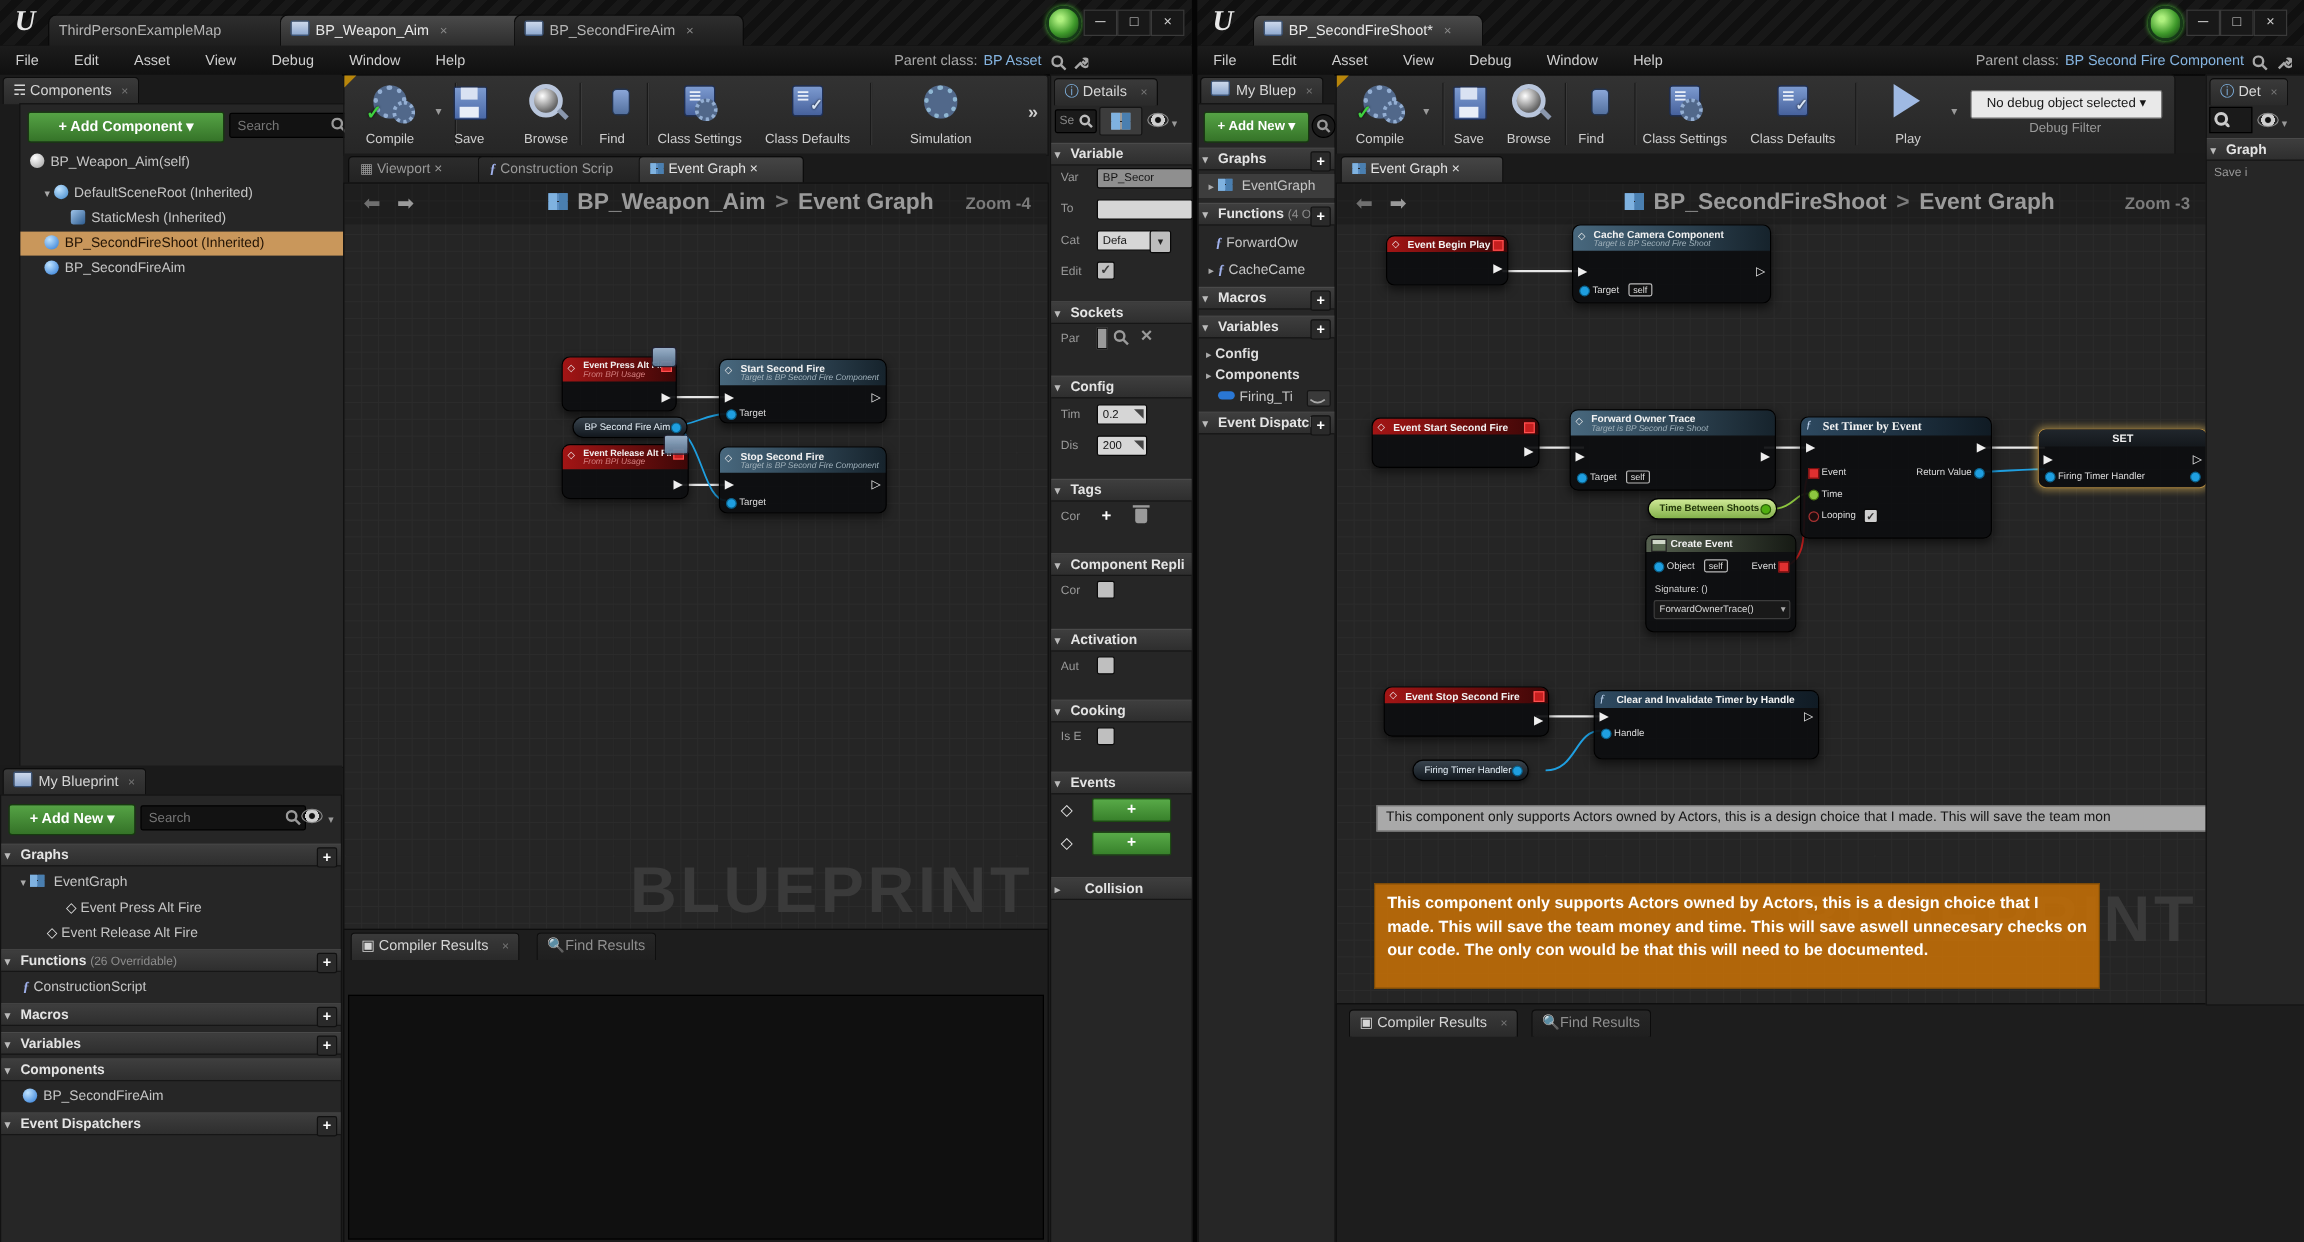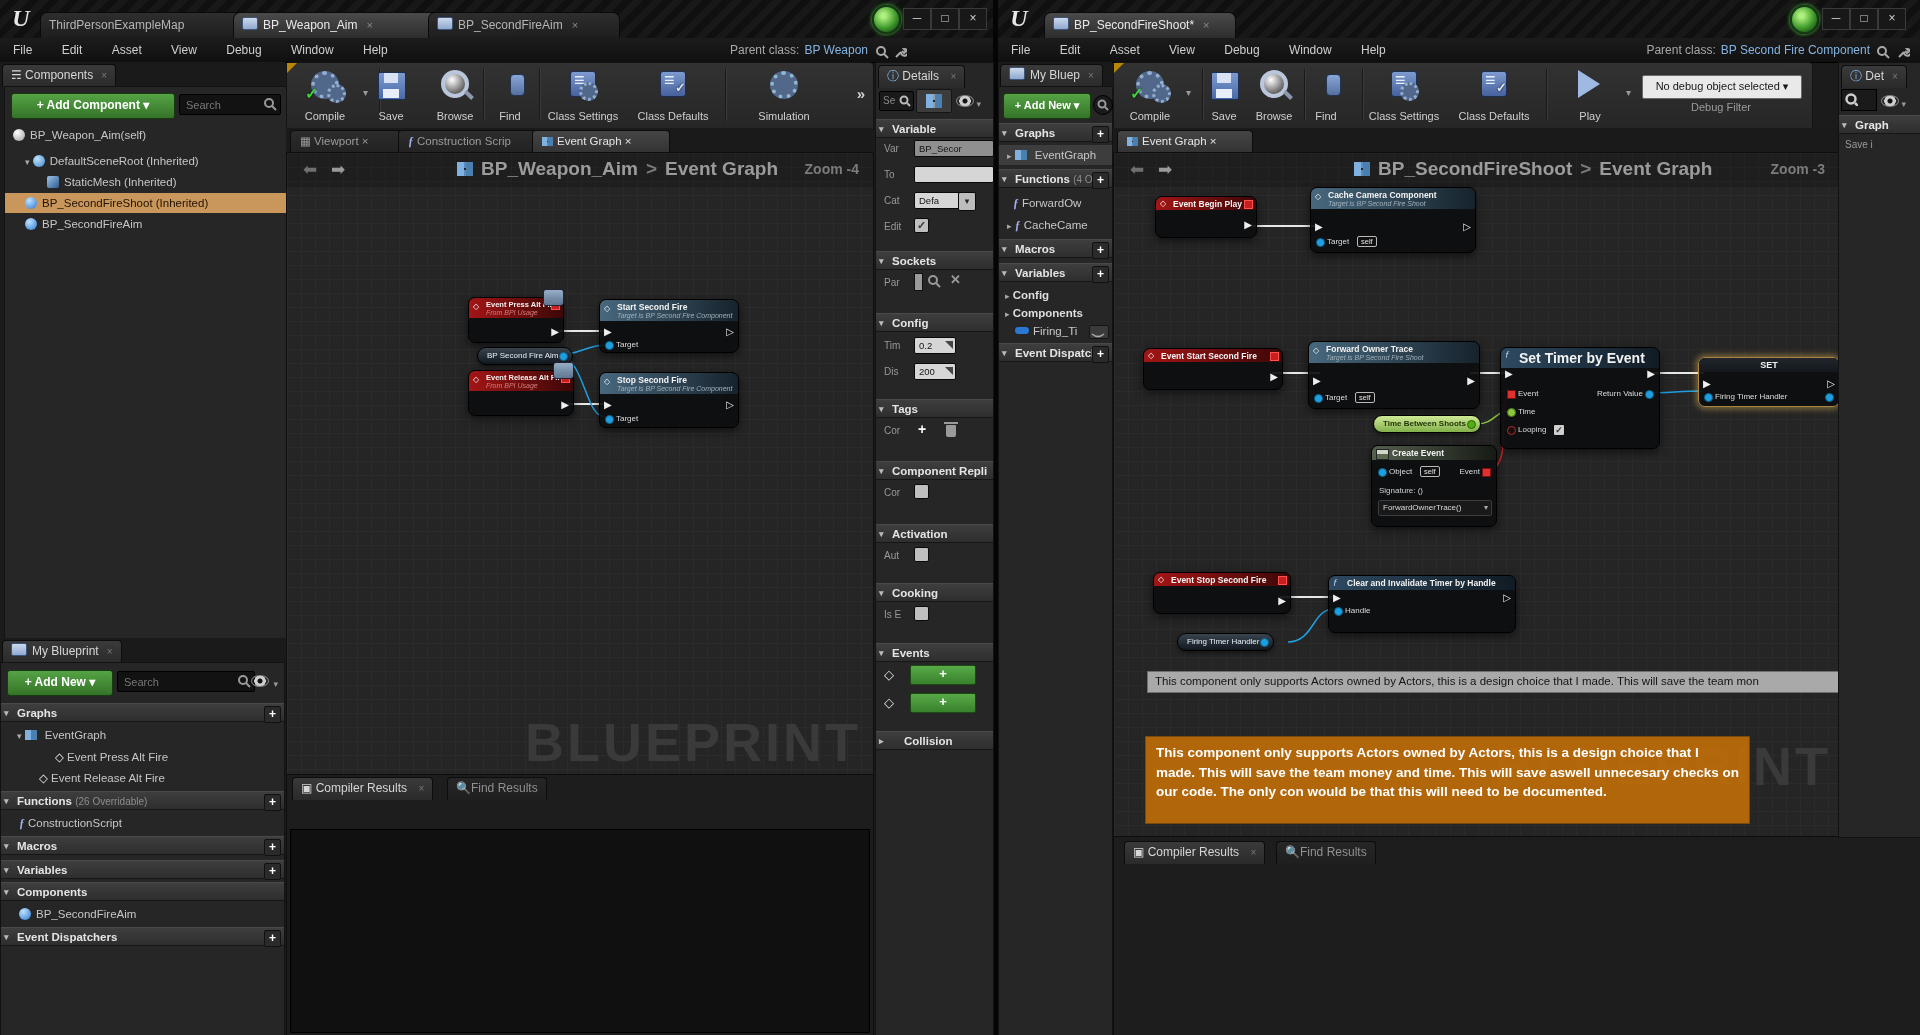--- a/index.html
+++ b/index.html
@@ -133,35 +133,35 @@
     <div class="wbtn" style="left:959px;">×</div>
   </div>
   <div class="mb">
     <span class="mi">File</span>
     <span class="mi">Edit</span>
     <span class="mi">Asset</span>
     <span class="mi">View</span>
     <span class="mi">Debug</span>
     <span class="mi">Window</span>
     <span class="mi">Help</span>
-    <span class="pcls" style="right:125px;"><span>Parent class:</span><b>BP Weapon</b></span>
+    <span class="pcls" style="right:125px;"><span>Parent class:</span><b>BP Asset</b></span>
     <span class="abs" style="right:104px;top:5px;"><svg width="13" height="13">
             <circle cx="5" cy="5" r="4" fill="none" stroke="#a8a8a8" stroke-width="2"></circle>
             <line x1="8" y1="8" x2="12" y2="12" stroke="#a8a8a8" stroke-width="2"></line>
           </svg></span>
     <span class="abs" style="right:86px;top:5px;color:#a8a8a8;font-size:12px;"><svg width="13" height="13">
             <path d="M2 11 L7 6 M7 6 a3.4 3.4 0 1 0 3-3 l2 2 -2 2 -2-2" stroke="#a8a8a8" stroke-width="2" fill="none"></path>
           </svg></span>
   </div>
 
   <div>
     <div class="ptabrow" style="top:62px;left:0;width:285px;">
       <div class="ptab" style="left:2px;">☴ <span>Components</span><span class="x">×</span></div>
     </div>
-    <div class="pbody" style="top:86px;left:4px;width:283px;height:552px;">
+    <div class="pbody" style="top:86px;left:16px;width:283px;height:552px;">
       <div class="gbtn" style="left:6px;top:6px;width:162px;">+ <span>Add Component</span> ▾</div>
       <div class="abs" style="left:174px;top:7px;width:102px;">
         <input class="srch" placeholder="Search" style="">
         <svg class="mag" style="right:4px;top:4px;" width="13" height="13">
               <circle cx="5" cy="5" r="4" fill="none" stroke="#999" stroke-width="2"></circle>
               <line x1="8" y1="8" x2="12" y2="12" stroke="#999" stroke-width="2"></line>
             </svg>
       </div>
       <div class="trow" style="top:38px;padding-left:8px;"><span class="ic" style="background:radial-gradient(circle at 35% 30%,#fff,#9a9a9a);"></span><span>BP_Weapon_Aim(self)</span></div>
       <div class="trow" style="top:64px;padding-left:20px;"><span style="color:#aaa;font-size:9px;">▾</span> <span class="ic" style="background:radial-gradient(circle at 35% 30%,#bfe3ff,#3d85c8);"></span><span>DefaultSceneRoot (Inherited)</span></div>
@@ -550,21 +550,21 @@
       <span class="pind" style="left:5px;top:52px;"></span>
       <span class="plab" style="left:16px;top:51px;">Target</span>
       <span class="selfbox" style="left:46px;top:50px;">self</span>
     </div>
 
     <div class="pill grn" style="left:259px;top:262px;"><span>Time Between Shoots</span><span class="pp"></span></div>
 
     <div class="node" style="left:386px;top:194px;width:158px;height:100px;">
       <div class="nh fn" style="padding-left:18px;">
             <span class="fmark">ƒ</span>
-            <div class="nt" style="font-size:14px;">Set Timer by Event</div>
+            <div class="nt" style="font-size:10px;font-family:Liberation Serif, serif;">Set Timer by Event</div>
           </div>
       <span class="execf" style="left:4px;top:21px;">▶</span>
       <span class="execf" style="right:4px;top:21px;">▶</span>
       <span class="pinr" style="left:6px;top:42px;"></span>
       <span class="plab" style="left:17px;top:41px;">Event</span>
       <span class="pind grn" style="left:6px;top:60px;"></span>
       <span class="plab" style="left:17px;top:59px;">Time</span>
       <span class="pino" style="left:6px;top:78px;"></span>
       <span class="plab" style="left:17px;top:77px;">Looping</span>
       <span class="cbx" style="left:52px;top:76px;">✓</span>

